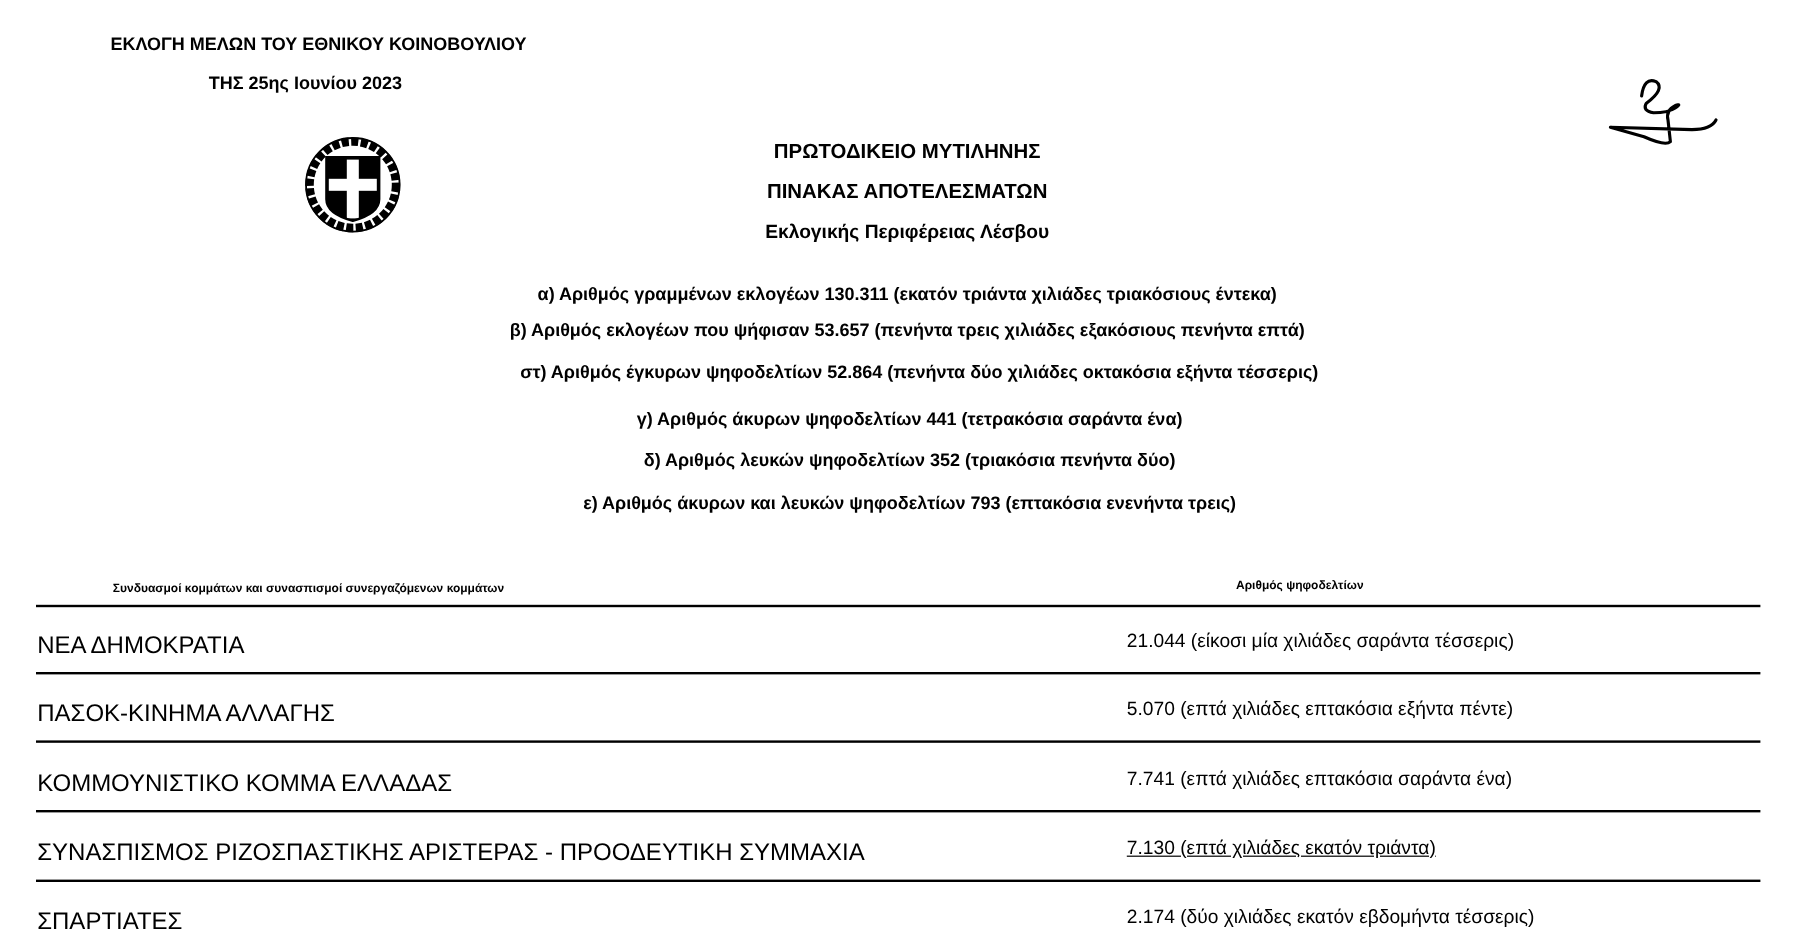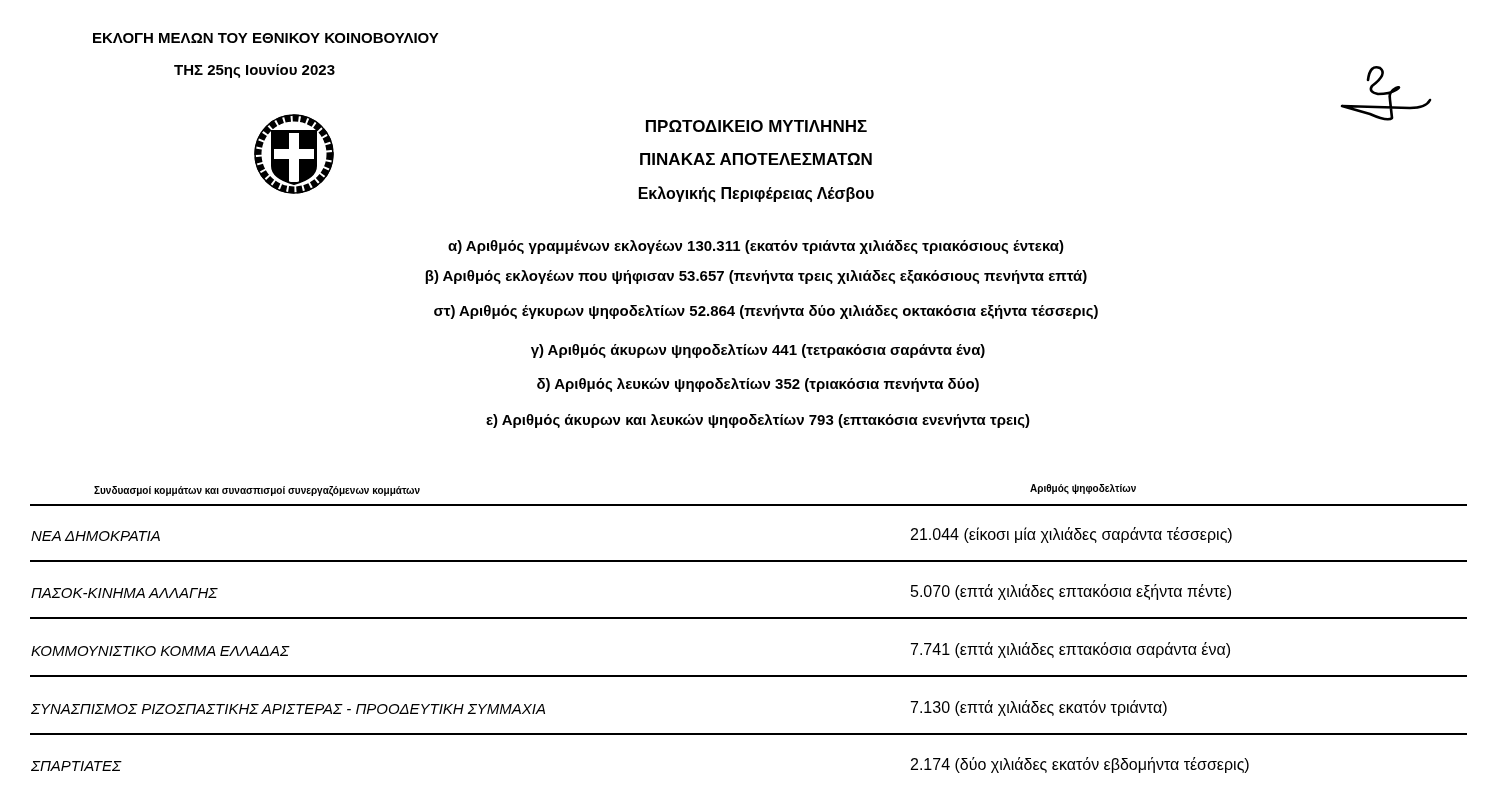--- a/index.html
+++ b/index.html
@@ -53,27 +53,26 @@
     .rule {
       position: absolute;
       left: 30px;
       width: 1437px;
       height: 2px;
       background: #000;
     }
     .party {
       position: absolute;
       left: 31px;
-      font-size: 15px;
+      font-size: 20px;
       white-space: nowrap;
-      font-style: italic;
     }
     .votes {
       position: absolute;
-      left: 910px;
+      left: 939px;
       font-size: 16px;
       white-space: nowrap;
     }
     .emblem {
       position: absolute;
       left: 252px;
       top: 112px;
       width: 84px;
       height: 84px;
     }
@@ -141,21 +140,21 @@
   <div class="rule" style="top:617px;"></div>
 
   <div>
     <div class="party" style="top:642px;">ΚΟΜΜΟΥΝΙΣΤΙΚΟ ΚΟΜΜΑ ΕΛΛΑΔΑΣ</div>
     <div class="votes" style="top:641px;">7.741 (επτά χιλιάδες επτακόσια σαράντα ένα)</div>
   </div>
   <div class="rule" style="top:675px;"></div>
 
   <div>
     <div class="party" style="top:700px;text-align:center;">ΣΥΝΑΣΠΙΣΜΟΣ ΡΙΖΟΣΠΑΣΤΙΚΗΣ ΑΡΙΣΤΕΡΑΣ - ΠΡΟΟΔΕΥΤΙΚΗ  ΣΥΜΜΑΧΙΑ</div>
-    <div class="votes" style="top:699px;">7.130 (επτά χιλιάδες εκατόν τριάντα)</div>
+    <div class="votes" style="top:699px;text-decoration:underline;">7.130 (επτά χιλιάδες εκατόν τριάντα)</div>
   </div>
   <div class="rule" style="top:733px;"></div>
 
   <div>
     <div class="party" style="top:757px;">ΣΠΑΡΤΙΑΤΕΣ</div>
     <div class="votes" style="top:756px;">2.174 (δύο χιλιάδες εκατόν εβδομήντα τέσσερις)</div>
   </div>
 </div>
 
 </body></html>

